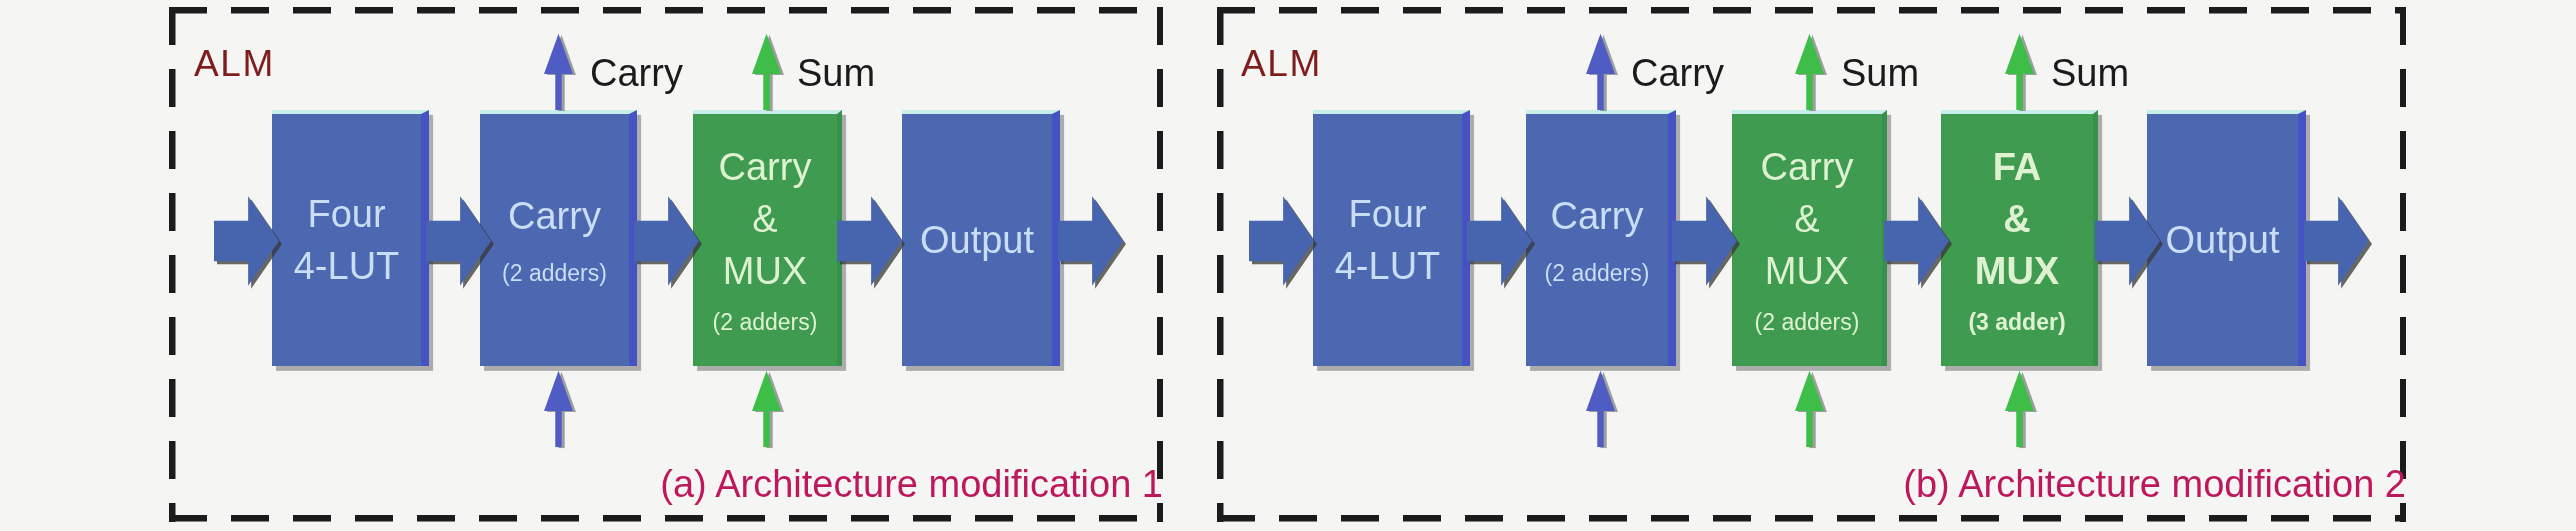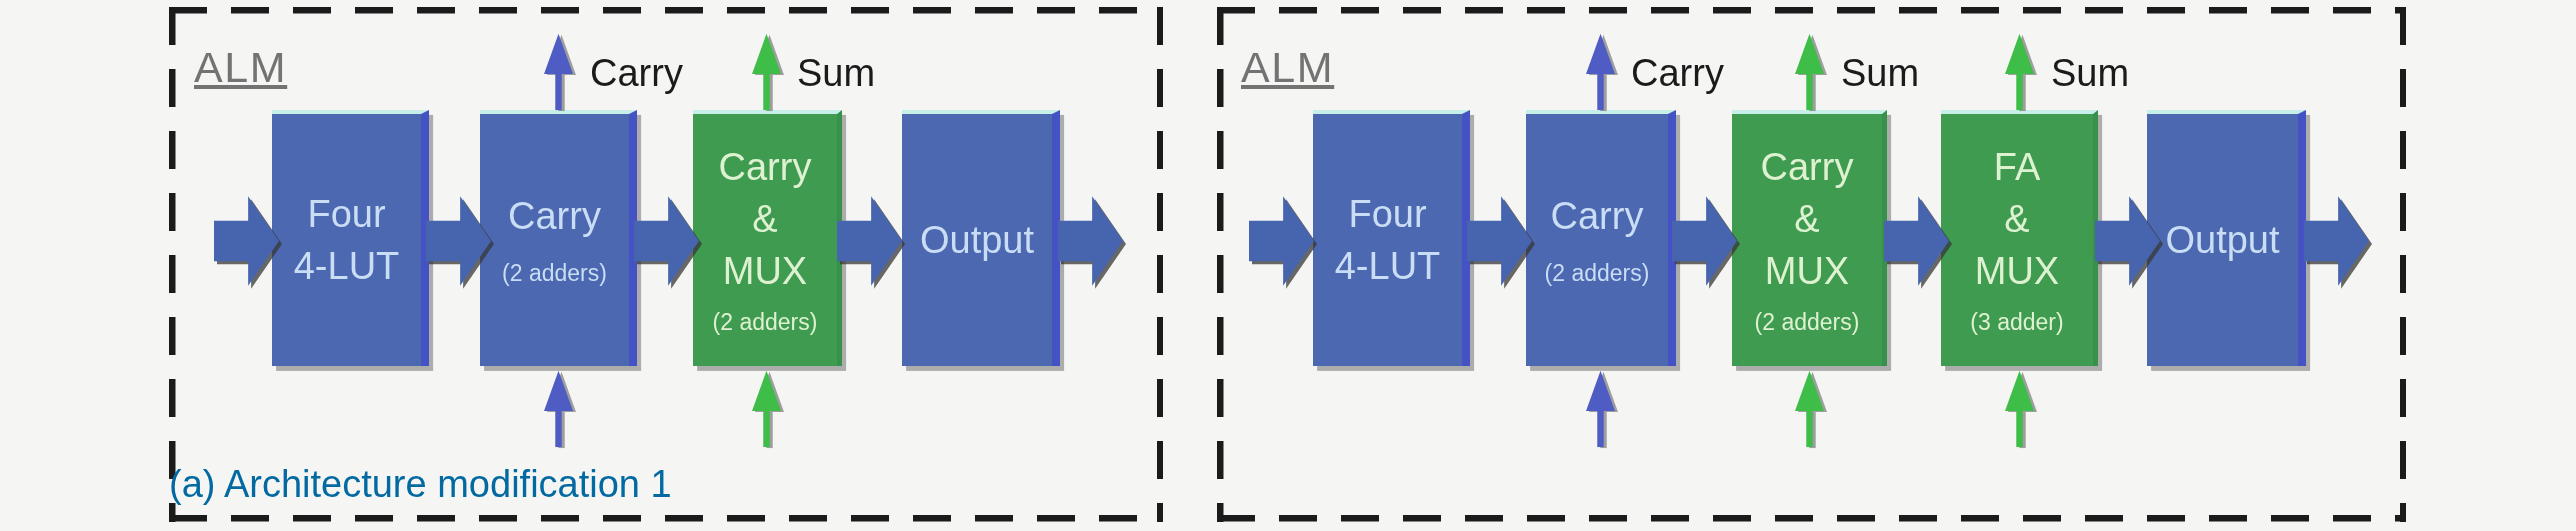--- a/index.html
+++ b/index.html
@@ -16,21 +16,21 @@
       repeating-linear-gradient(to right,#1b1b1b 0 38px,transparent 38px 62px),
       repeating-linear-gradient(to right,#1b1b1b 0 38px,transparent 38px 62px),
       repeating-linear-gradient(to bottom,#1b1b1b 0 38px,transparent 38px 62px),
       repeating-linear-gradient(to bottom,#1b1b1b 0 38px,transparent 38px 62px);
     background-size:100% 6.5px,100% 6.5px,6.5px 100%,6.5px 100%;
     background-position:0 0,0 100%,0 0,100% 0;
     background-repeat:no-repeat;
   }
   .alm-label{
     position:absolute;
-    font-size:43px;color:#737373;letter-spacing:1.6px;text-decoration:underline;
+    font-size:37px;color:#7f1d1d;letter-spacing:1.6px;
   }
   .block{
     position:absolute;top:110px;height:256px;
     display:flex;flex-direction:column;justify-content:center;align-items:center;
     text-align:center;
     border-top:4.1px solid #c7efe9;
     box-shadow:4.1px 4.9px 0 rgba(85,85,85,0.45);
     box-sizing:border-box;
   }
   .block.blue{background:#4b68b1;border-right:8.2px solid #4552c3;color:#c9ddf4;}
@@ -42,21 +42,21 @@
   .harrow{position:absolute;top:195px;width:65px;height:92px;
     filter:drop-shadow(3.3px 3.3px 0 rgba(55,55,55,0.75));}
   .varrow{position:absolute;width:29px;height:78px;
     filter:drop-shadow(3.3px 1.6px 0 rgba(100,100,100,0.6));}
   .varrow.top{top:33px;}
   .varrow.bottom{top:370px;}
   .arrow-label{
     position:absolute;top:52px;font-size:38px;color:#1b1b1b;
   }
   .caption{
-    position:absolute;top:463px;font-size:38px;color:#0369a1;text-align:left;
+    position:absolute;top:463px;font-size:38px;color:#be185d;text-align:right;
   }
 </style>
 </head>
 <body>
 
 <svg width="0" height="0" style="position:absolute">
   <defs>
     <symbol id="h-arrow" viewBox="0 0 80 112">
       <polygon points="0,31 42,31 42,1 80,56 42,111 42,81 0,81"></polygon>
     </symbol>
@@ -135,21 +135,21 @@
   <div class="block blue" style="left:1526px;width:150px;">
     <div class="line">Carry</div>
     <div class="sub">(2 adders)</div>
   </div>
   <div class="block green" style="left:1732px;width:155px;">
     <div class="line">Carry</div>
     <div class="line">&amp;</div>
     <div class="line">MUX</div>
     <div class="sub">(2 adders)</div>
   </div>
-  <div class="block green" style="left:1941px;width:157px;">
+  <div class="block green" style="left:1941px;width:157px;font-weight:bold;">
     <div class="line">FA</div>
     <div class="line">&amp;</div>
     <div class="line">MUX</div>
     <div class="sub">(3 adder)</div>
   </div>
   <div class="block blue" style="left:2147px;width:159px;">
     <div class="line">Output</div>
   </div>
 
   <svg class="harrow" style="left:1249px;" viewBox="0 0 80 112" width="65" height="92">
@@ -187,15 +187,16 @@
   <svg class="varrow bottom" style="left:1586px;" viewBox="0 0 36 95" width="29" height="78">
       <use href="#v-arrow" fill="#4f5cc4"></use>
     </svg>
   <svg class="varrow bottom" style="left:1795px;" viewBox="0 0 36 95" width="29" height="78">
       <use href="#v-arrow" fill="#3ebd49"></use>
     </svg>
   <svg class="varrow bottom" style="left:2005px;" viewBox="0 0 36 95" width="29" height="78">
       <use href="#v-arrow" fill="#3ebd49"></use>
     </svg>
 
+  <div class="caption" style="left:1217px;width:1189px;">(b) Architecture modification 2</div>
 
 </div>
 
 
 </body></html>

